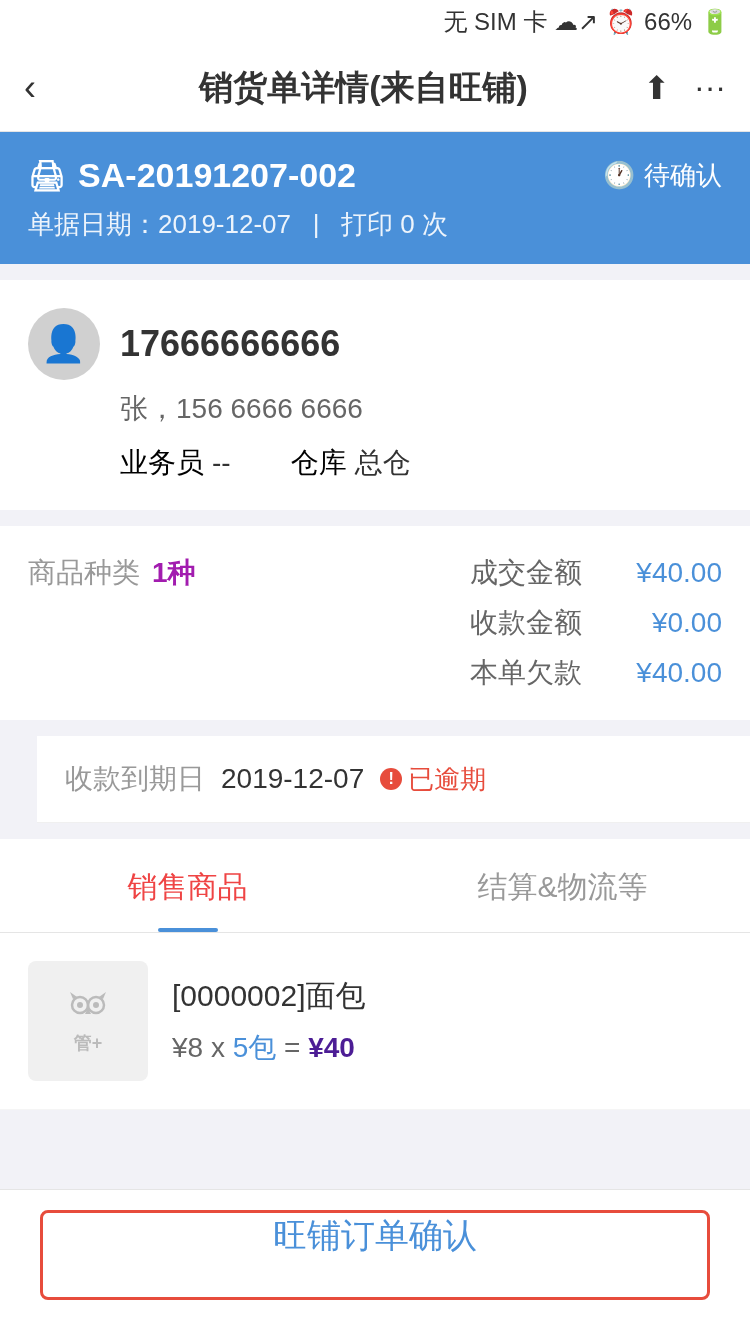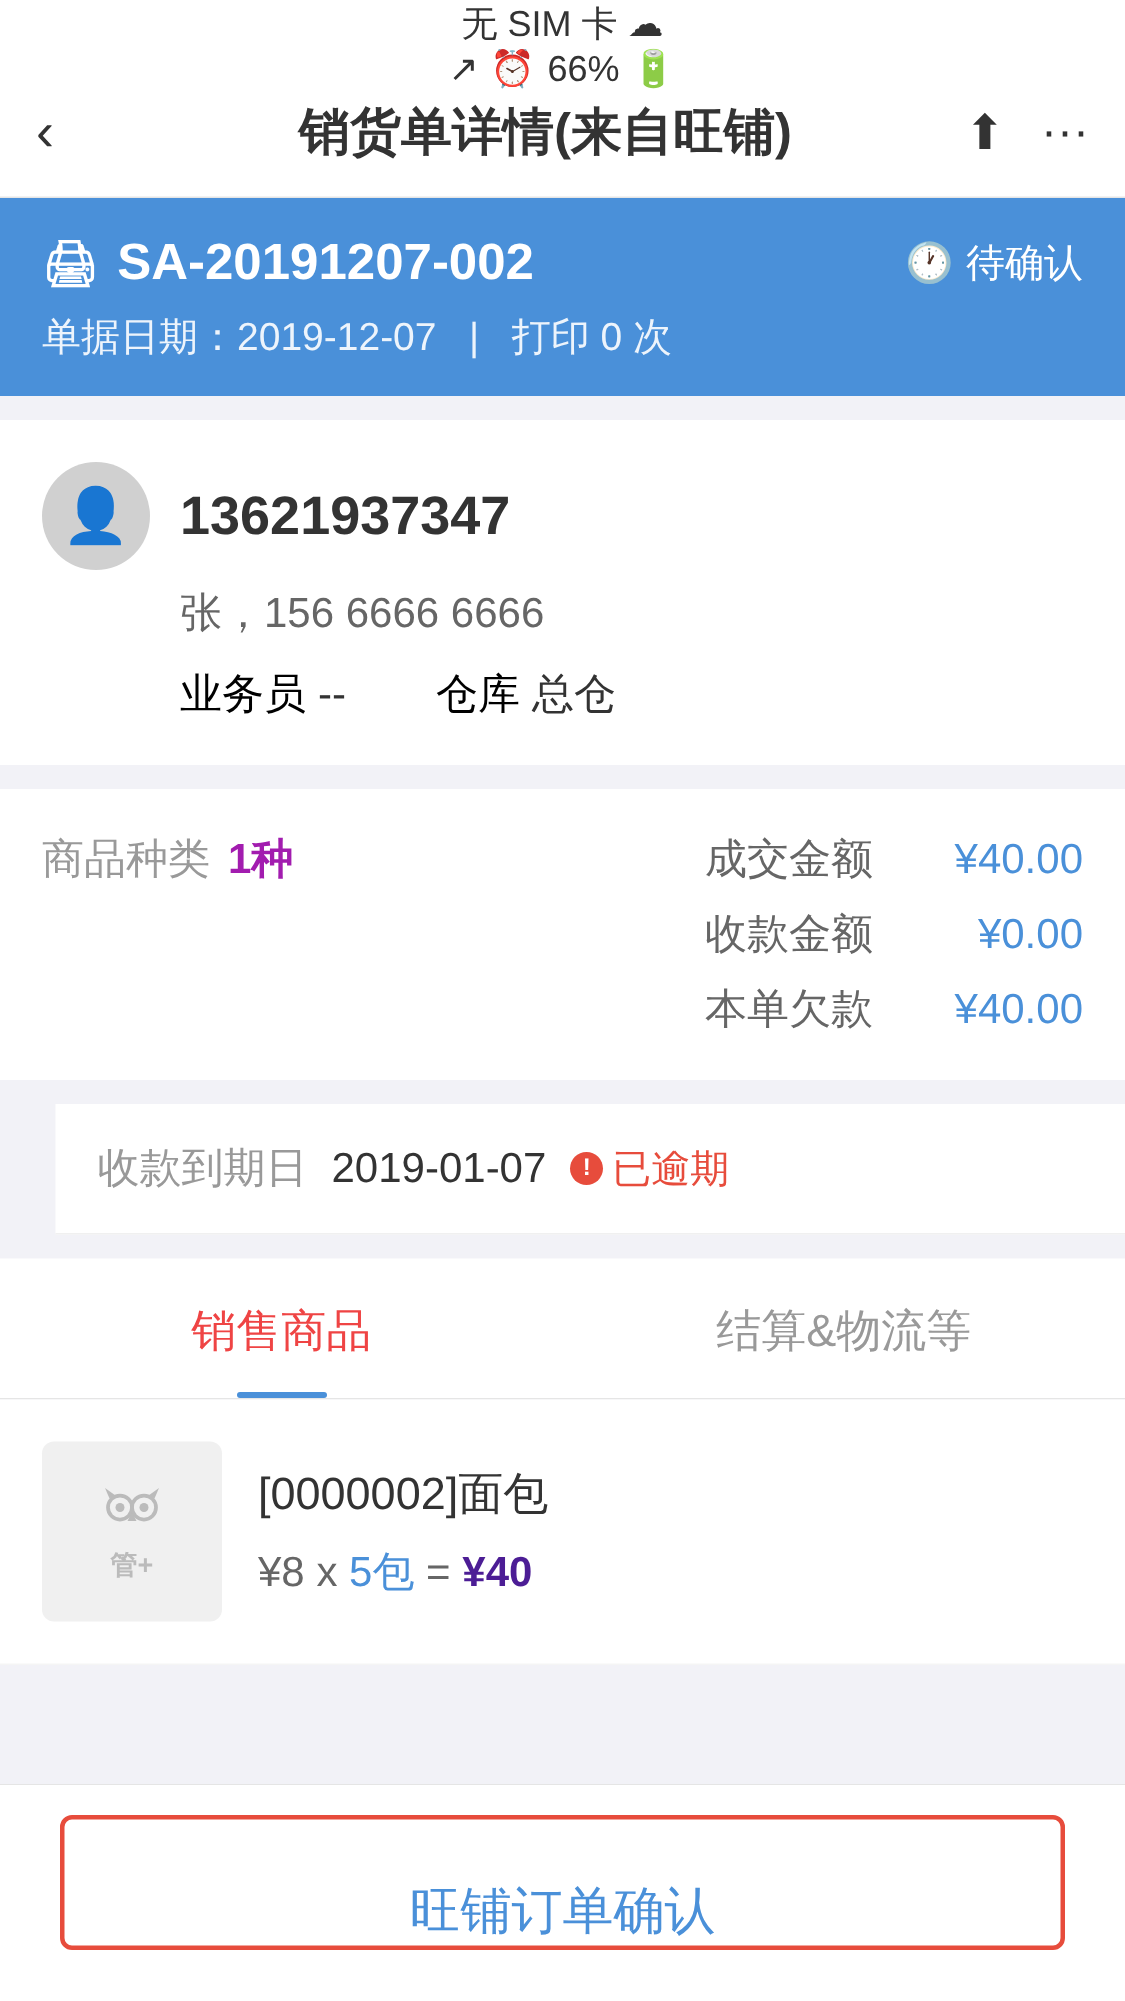--- a/index.html
+++ b/index.html
@@ -13,25 +13,24 @@
       font-size: 28px;
       color: #333;
     }
 
     
     .status-bar {
       height: 44px;
       background: #fff;
       display: flex;
       align-items: center;
-      justify-content: flex-start;
+      justify-content: flex-end;
       padding: 0 20px;
       font-size: 24px;
       font-weight: 500;
-      flex-direction: column;
     }
     .status-left { display: flex; align-items: center; gap: 10px; }
     .status-center { font-size: 28px; font-weight: 600; }
     .status-right { display: flex; align-items: center; gap: 8px; font-size: 24px; }
 
     
     .nav-bar {
       height: 88px;
       background: #fff;
       display: flex;
@@ -315,21 +314,21 @@
       width: 100%;
       height: 90px;
       border: 3px solid #e74c3c;
       border-radius: 8px;
       background: #fff;
       color: #4a90d9;
       font-size: 34px;
       font-weight: 500;
       cursor: pointer;
       display: flex;
-      align-items: flex-end;
+      align-items: flex-start;
       justify-content: center;
     }
   </style>
 </head>
 <body>
 
 <div class="status-bar">
   <div class="status-left">
     <span>无 SIM 卡  ☁</span>
   </div>
@@ -366,21 +365,21 @@
     &nbsp;&nbsp;|&nbsp;&nbsp;
     <span>打印 0 次</span>
   </div>
 </div>
 
 <div class="customer-section">
   <div class="customer-top">
     <div class="avatar">
       <span>👤</span>
     </div>
-    <div class="customer-name">13621937347</div>
+    <div class="customer-name">17666666666</div>
   </div>
   <div class="customer-detail">张，156 6666 6666</div>
   <div class="customer-info-row">
     <span class="label">业务员</span>
     <span class="value">--</span>
     <span class="label">仓库</span>
     <span class="value">总仓</span>
   </div>
 </div>
 
@@ -400,21 +399,21 @@
     </div>
     <div class="summary-row">
       <span class="s-label">本单欠款</span>
       <span class="s-value">¥40.00</span>
     </div>
   </div>
 </div>
 
 <div class="due-section">
   <span class="label">收款到期日</span>
-  <span class="date">2019-01-07</span>
+  <span class="date">2019-12-07</span>
   <span class="overdue-badge">
     <span class="overdue-dot">!</span>
     <span>已逾期</span>
   </span>
 </div>
 
 <div class="tabs-section">
   <div class="tabs-row">
     <div class="tab-item active">
       <span>销售商品</span>

